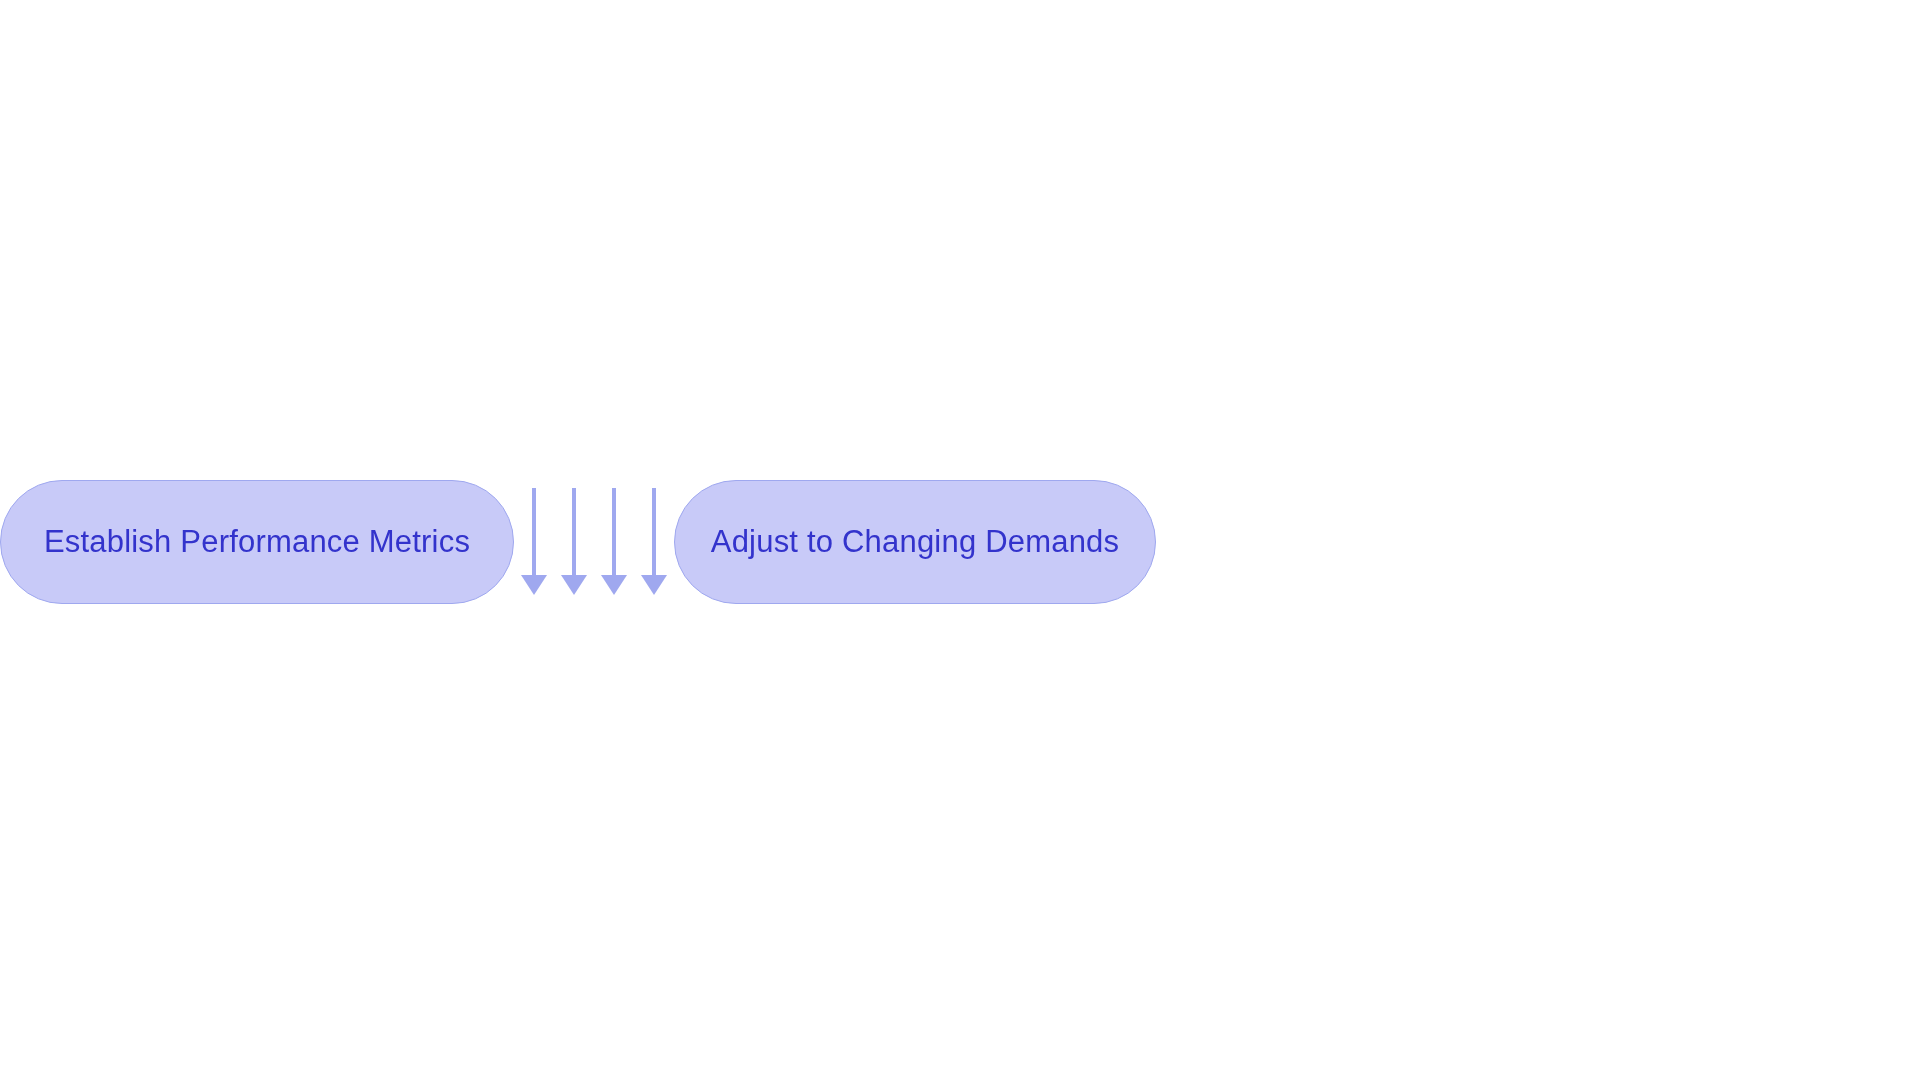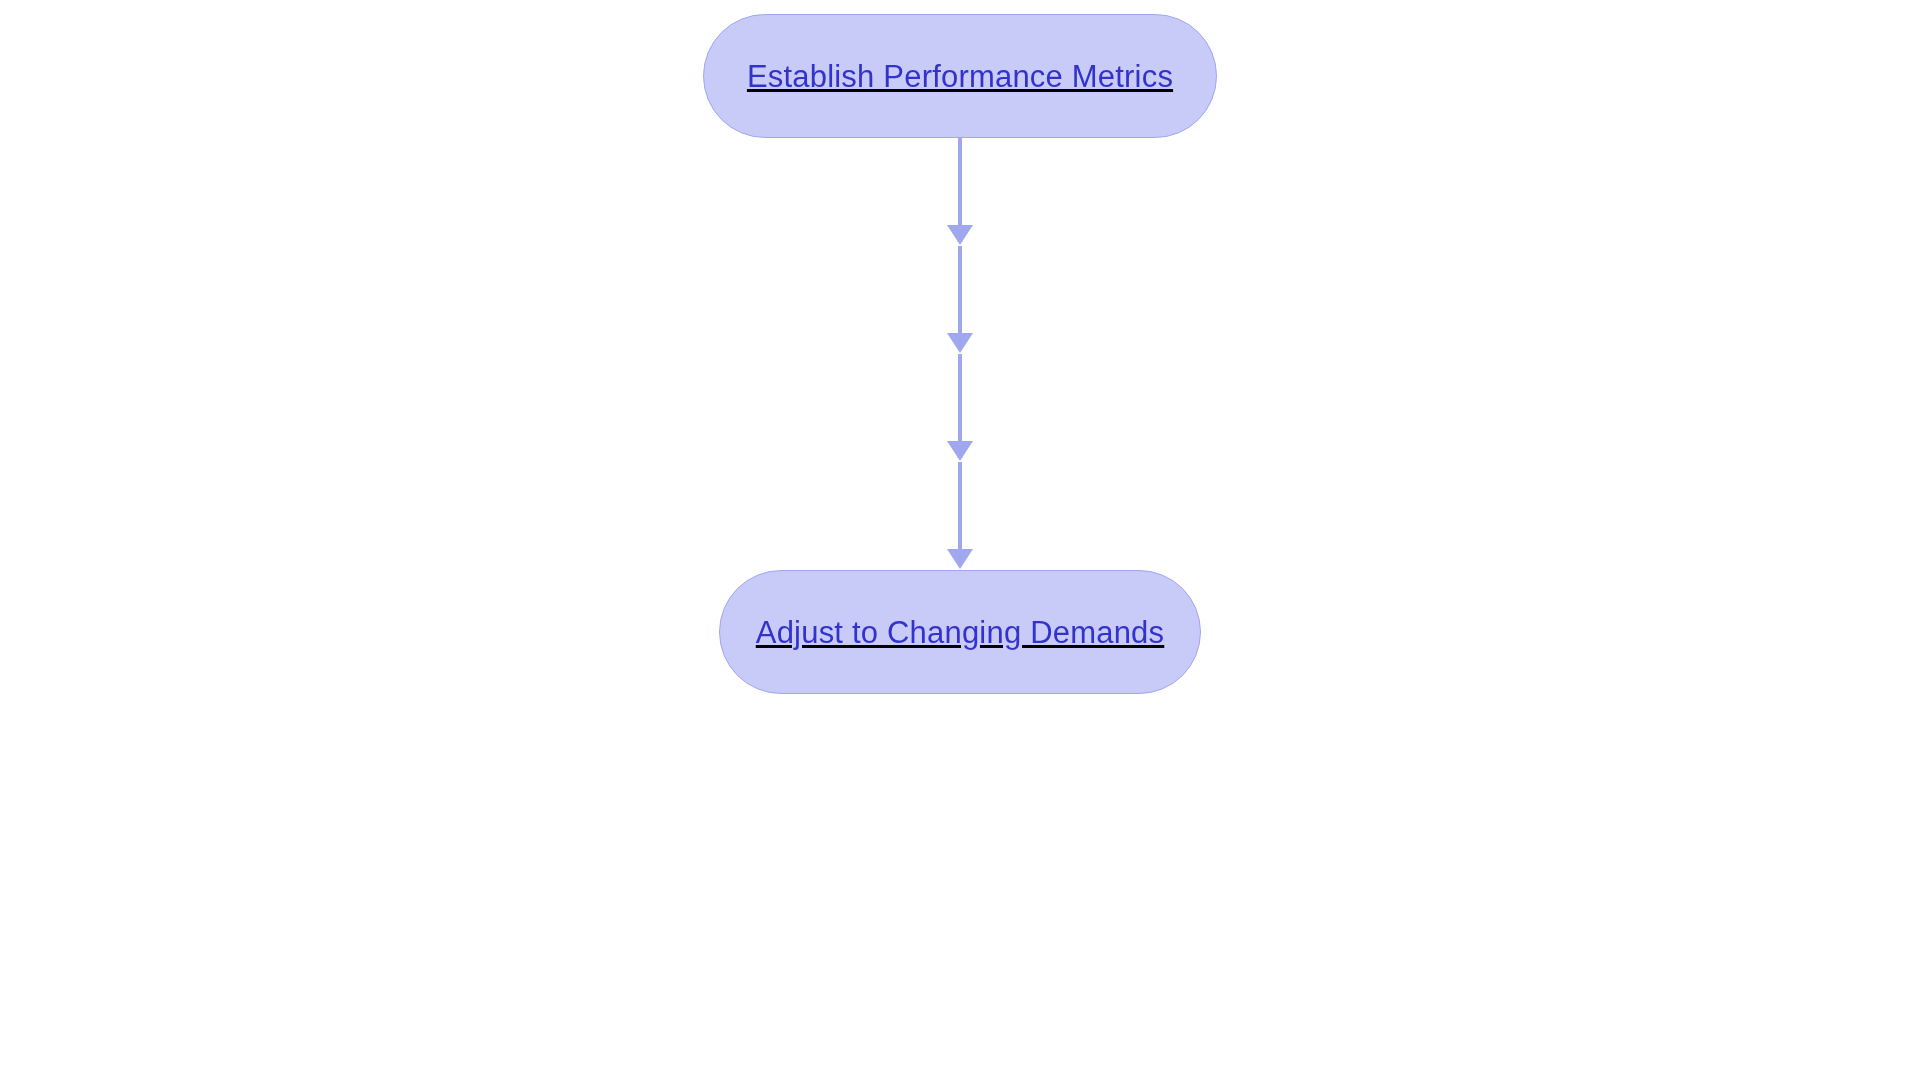--- a/index.html
+++ b/index.html
@@ -22,23 +22,21 @@
     background: #ffffff;
   }
 
   .flow-column {
     position: absolute;
     left: 0;
     top: 0;
     width: 1920px;
     height: 1083px;
     display: flex;
-    flex-direction: column;
     align-items: center;
-    text-decoration: underline;
   }
 
   
   .node {
     box-sizing: border-box;
     height: 124px;
     display: flex;
     align-items: center;
     justify-content: center;
     background: #c8caf8;

